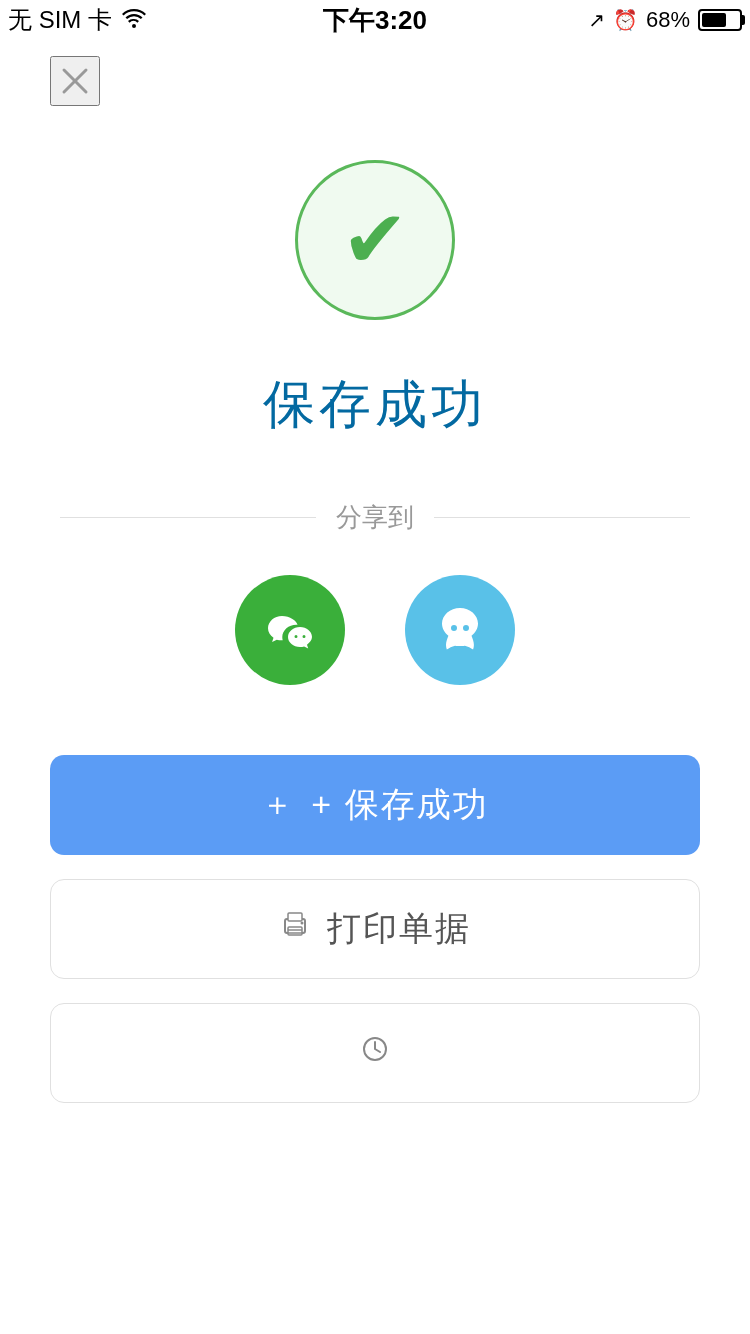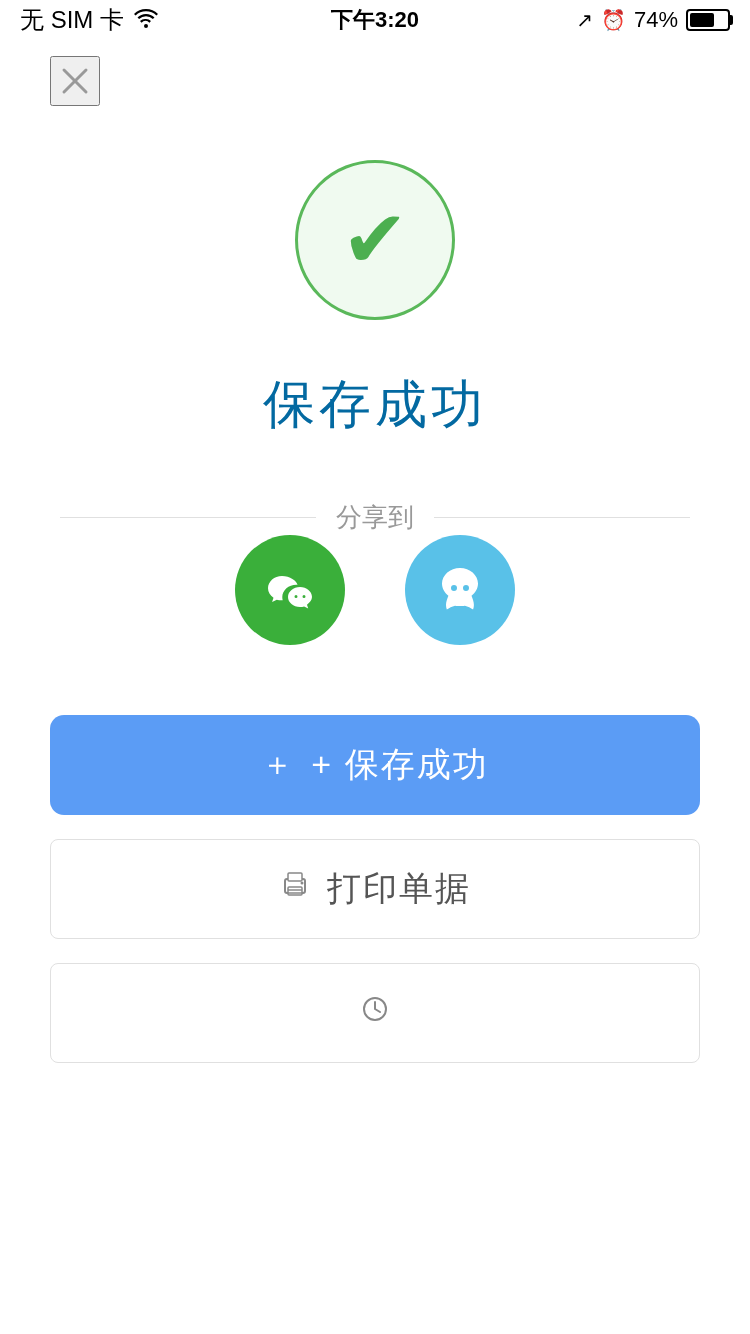--- a/index.html
+++ b/index.html
@@ -18,36 +18,36 @@
       overflow-x: hidden;
     }
 
     
     .status-bar {
       width: 100%;
       height: 40px;
       display: flex;
       align-items: center;
       justify-content: space-between;
-      padding: 0 20px;
+      padding: 0 8px;
       background: #fff;
       gap: 12px;
     }
 
     .status-left {
       display: flex;
       align-items: center;
       gap: 8px;
       font-size: 24px;
       color: #000;
       font-weight: 500;
     }
 
     .status-center {
-      font-size: 22px;
+      font-size: 26px;
       font-weight: 600;
       color: #000;
       position: absolute;
       left: 50%;
       transform: translateX(-50%);
     }
 
     .status-right {
       display: flex;
       align-items: center;
@@ -144,20 +144,21 @@
       margin-bottom: 60px;
       letter-spacing: 4px;
     }
 
     
     .divider-section {
       width: 100%;
       display: flex;
       align-items: center;
       padding: 0 60px;
+      margin-bottom: 40px;
     }
 
     .divider-line {
       flex: 1;
       height: 1px;
       background: #e0e0e0;
     }
 
     .divider-label {
       font-size: 26px;
@@ -214,21 +215,21 @@
       align-items: center;
       justify-content: center;
       gap: 16px;
       cursor: pointer;
       letter-spacing: 2px;
     }
 
     .btn-secondary {
       width: 100%;
       height: 100px;
-      border-radius: 8px;
+      border-radius: 14px;
       background: #fff;
       border: 1px solid #e0e0e0;
       color: #555;
       font-size: 34px;
       font-weight: 400;
       display: flex;
       align-items: center;
       justify-content: center;
       gap: 16px;
       cursor: pointer;
@@ -254,21 +255,21 @@
     <span>
       <svg width="28" height="22" viewBox="0 0 28 22">
         <path d="M14 18a2 2 0 1 1 0 4 2 2 0 0 1 0-4zm0-5a7 7 0 0 1 5 2.1l-1.6 1.6A5 5 0 0 0 9.6 16.7L8 15.1A7 7 0 0 1 14 13zm0-5a12 12 0 0 1 8.5 3.5l-1.6 1.6a10 10 0 0 0-13.8 0L5.5 11.5A12 12 0 0 1 14 8zm0-5a17 17 0 0 1 12 5l-1.6 1.5a15 15 0 0 0-20.8 0L2 8A17 17 0 0 1 14 3z" fill="#000"></path>
       </svg>
     </span>
   </div>
   <div class="status-center">下午3:20</div>
   <div class="status-right">
     <span style="font-size:20px;">↗</span>
     <span style="font-size:20px;">⏰</span>
-    <span>74%</span>
+    <span>68%</span>
     <div class="battery-container">
       <div class="battery-bar">
         <div class="battery-fill"></div>
       </div>
     </div>
   </div>
 </div>
 
 <button class="close-btn">
   <svg viewBox="0 0 30 30" fill="none" xmlns="http://www.w3.org/2000/svg">

